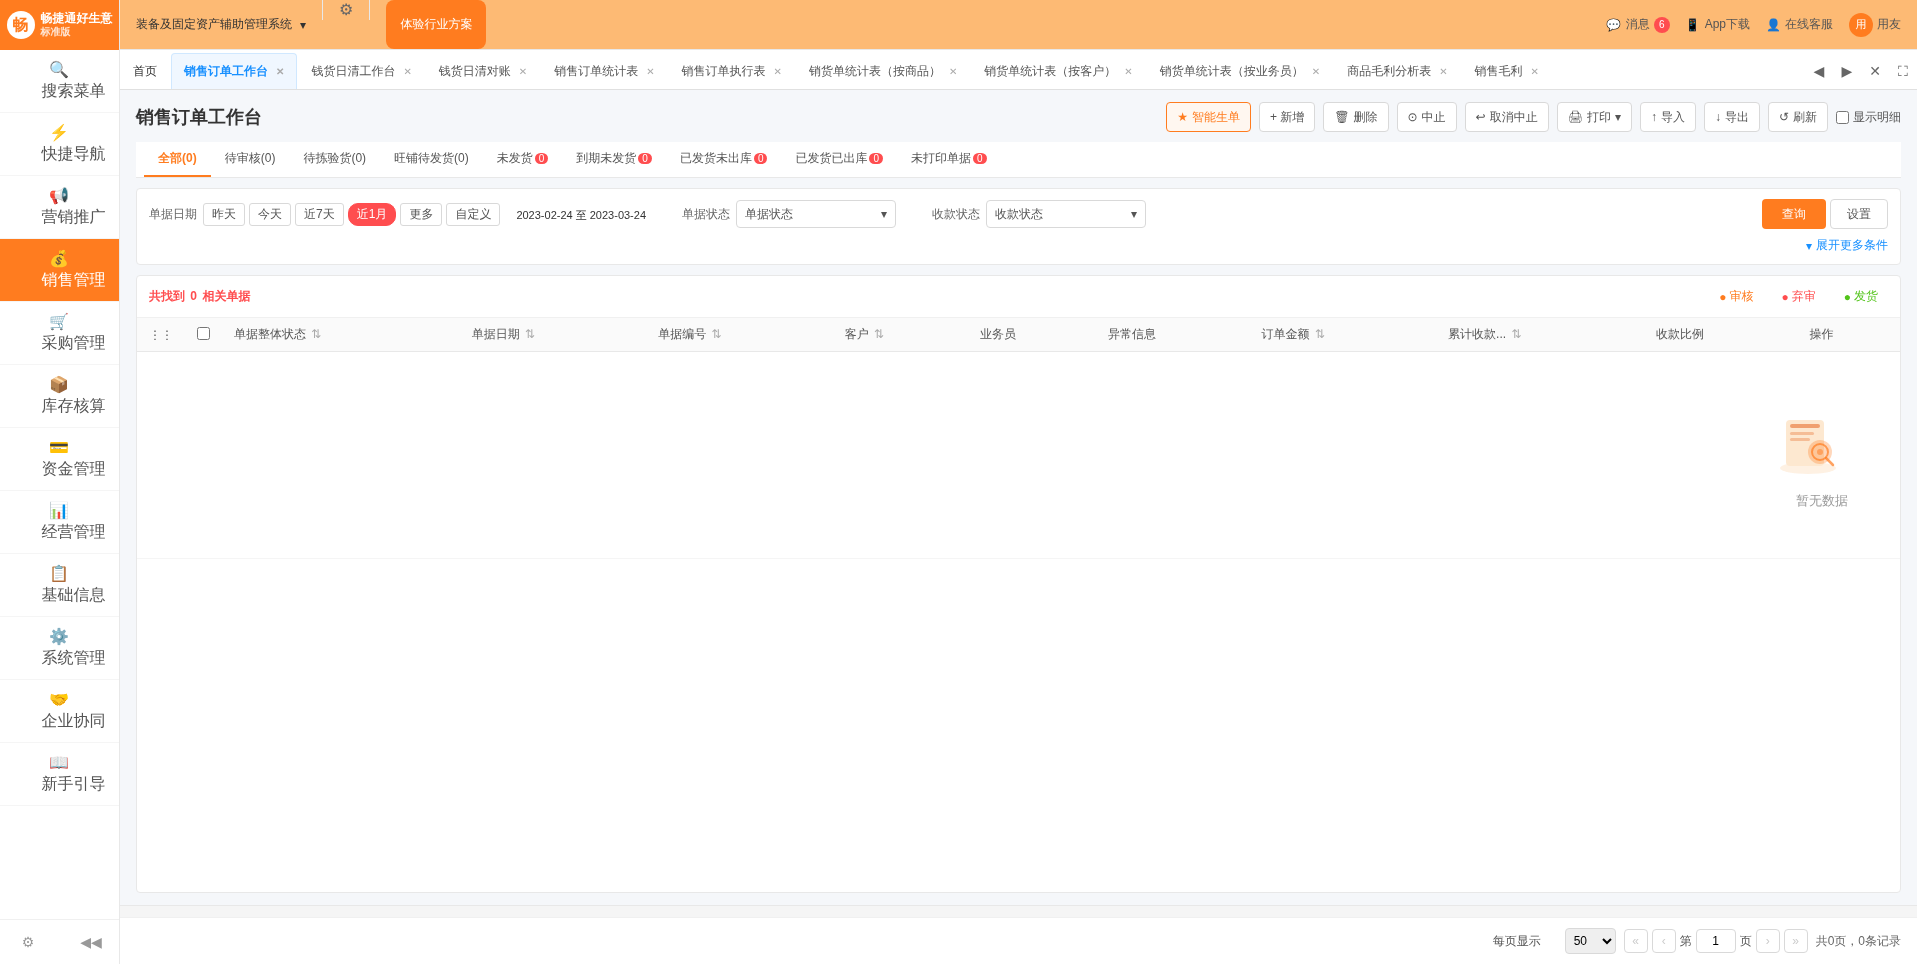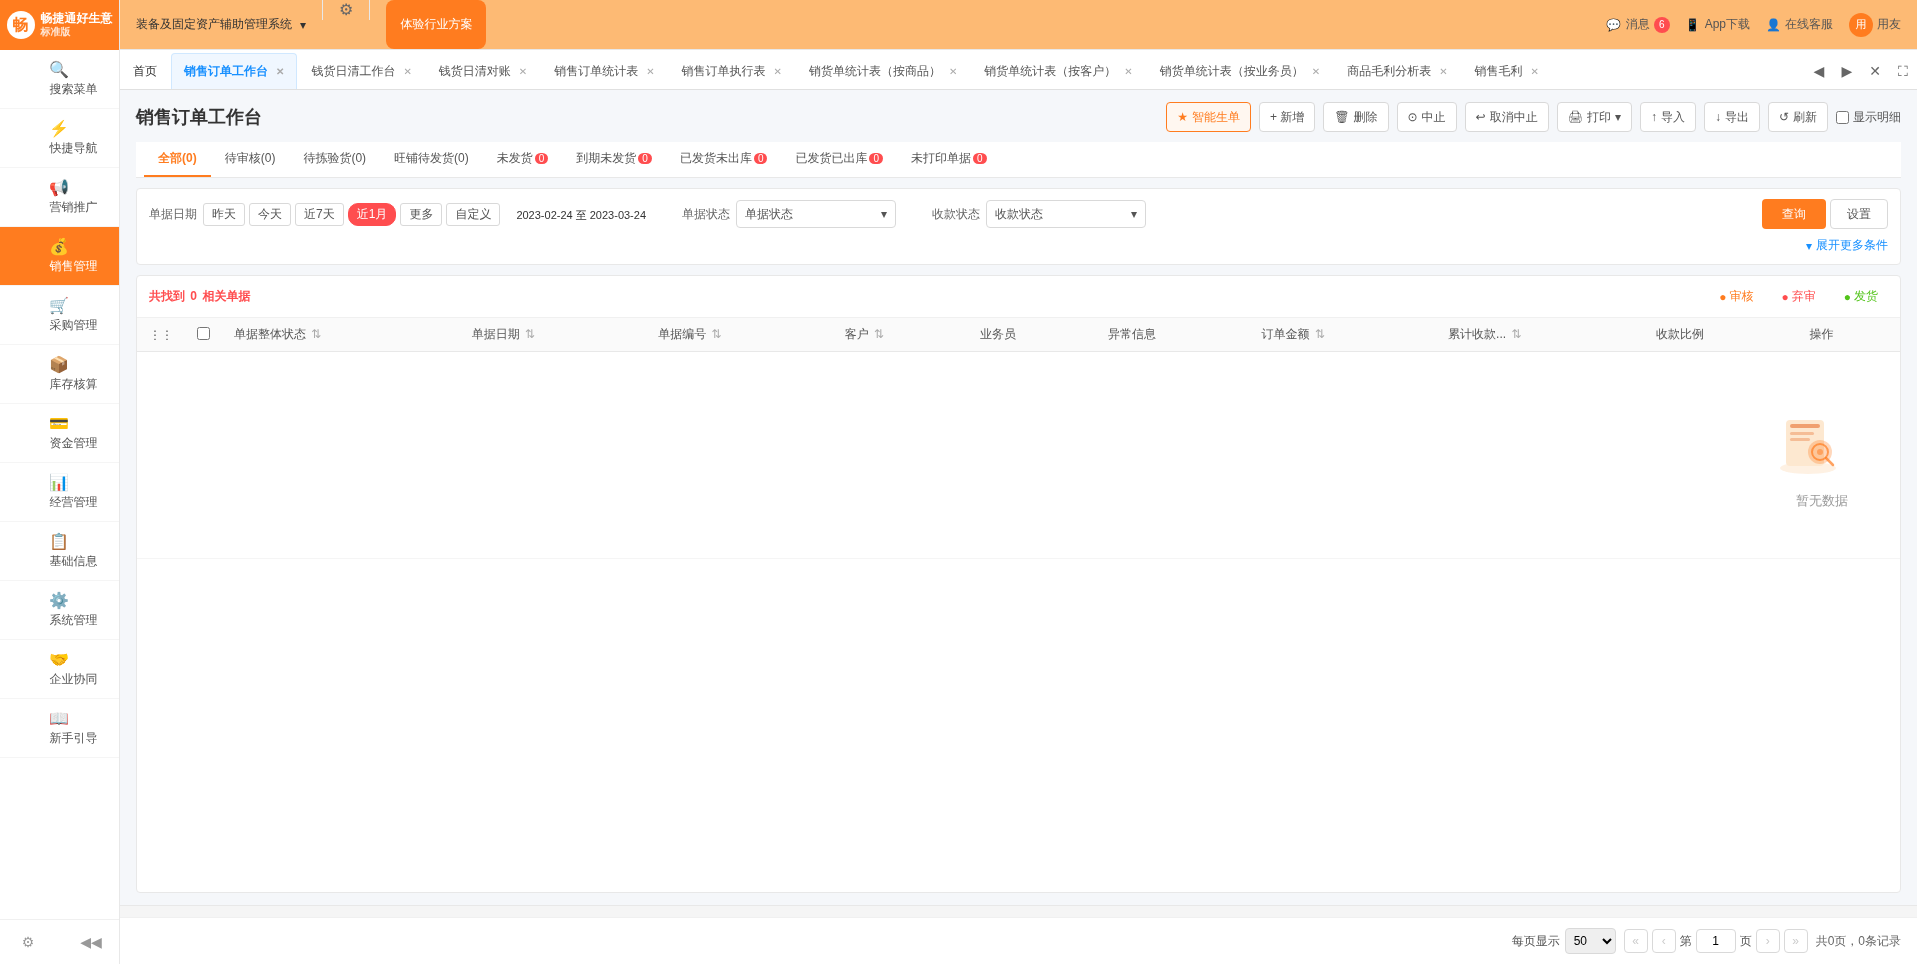--- a/index.html
+++ b/index.html
@@ -9,21 +9,21 @@
     .sidebar { width: 120px; background: #fff; display: flex; flex-direction: column; border-right: 1px solid #e8e8e8; flex-shrink: 0; }
     .sidebar-logo { height: 50px; background: #ff7c1f; display: flex; align-items: center; justify-content: center; color: #fff; font-size: 13px; font-weight: bold; gap: 6px; }
     .sidebar-logo-icon { width: 28px; height: 28px; background: #fff; border-radius: 50%; display: flex; align-items: center; justify-content: center; }
     .sidebar-logo-icon span { color: #ff7c1f; font-size: 16px; font-weight: bold; }
     .sidebar-logo-text { font-size: 12px; line-height: 1.2; }
     .sidebar-logo-sub { font-size: 10px; color: rgba(255,255,255,0.8); }
     .sidebar-nav { flex: 1; overflow-y: auto; }
     .sidebar-item { display: flex; flex-direction: column; align-items: center; justify-content: center; padding: 10px 4px; cursor: pointer; border-bottom: 1px solid #f5f5f5; color: #555; transition: all 0.2s; min-height: 52px; }
     .sidebar-item.active { background: #ff7c1f; color: #fff; }
     .sidebar-item .item-icon { font-size: 16px; margin-bottom: 2px; }
-    .sidebar-item .item-label { font-size: 12px; text-align: center; margin-left: 28px; }
+    .sidebar-item .item-label { font-size: 16px; text-align: center; margin-left: 28px; }
     .sidebar-bottom { padding: 8px; display: flex; justify-content: space-between; border-top: 1px solid #f0f0f0; }
     .sidebar-bottom-btn { width: 40px; height: 28px; border: none; background: none; cursor: pointer; display: flex; align-items: center; justify-content: center; color: #999; font-size: 14px; }
 
     
     .main { flex: 1; display: flex; flex-direction: column; overflow: hidden; }
 
     
     .top-header { height: 50px; background: #fdba74; border-bottom: 1px solid #e8e8e8; display: flex; padding: 0 16px; gap: 12px; flex-shrink: 0; }
     .header-system { display: flex; align-items: center; gap: 8px; color: #333; font-size: 13px; }
     .header-system-dropdown { display: flex; align-items: center; gap: 4px; cursor: pointer; }
@@ -97,21 +97,21 @@
     .checkbox-col { width: 32px; text-align: center; }
     .drag-col { width: 24px; color: #ccc; text-align: center; }
 
     
     .empty-state { flex: 1; display: flex; flex-direction: column; align-items: flex-end; justify-content: center; padding: 40px; }
     .empty-icon { width: 80px; height: 80px; margin-bottom: 12px; }
     .empty-text { color: #999; font-size: 13px; }
 
     
     .pagination { display: flex; align-items: center; justify-content: flex-end; padding: 10px 16px; border-top: 1px solid #f0f0f0; gap: 8px; background: #fff; flex-shrink: 0; }
-    .page-size { display: flex; align-items: center; gap: 5px; color: #555; }
+    .page-size { display: flex; align-items: center; gap: 24px; color: #555; }
     .page-size select { height: 26px; border: 1px solid #d9d9d9; border-radius: 4px; padding: 0 4px; }
     .page-nav { display: flex; align-items: center; gap: 4px; }
     .page-btn { width: 24px; height: 24px; border: 1px solid #d9d9d9; border-radius: 4px; background: #fff; cursor: pointer; display: flex; align-items: center; justify-content: center; color: #555; font-size: 12px; }
     .page-btn:disabled { color: #ccc; cursor: not-allowed; }
     .page-input { display: flex; align-items: center; gap: 4px; color: #555; }
     .page-input input { width: 40px; height: 24px; border: 1px solid #d9d9d9; border-radius: 4px; text-align: center; }
     .page-total { color: #666; }
 
     
     .content::-webkit-scrollbar { width: 6px; }

